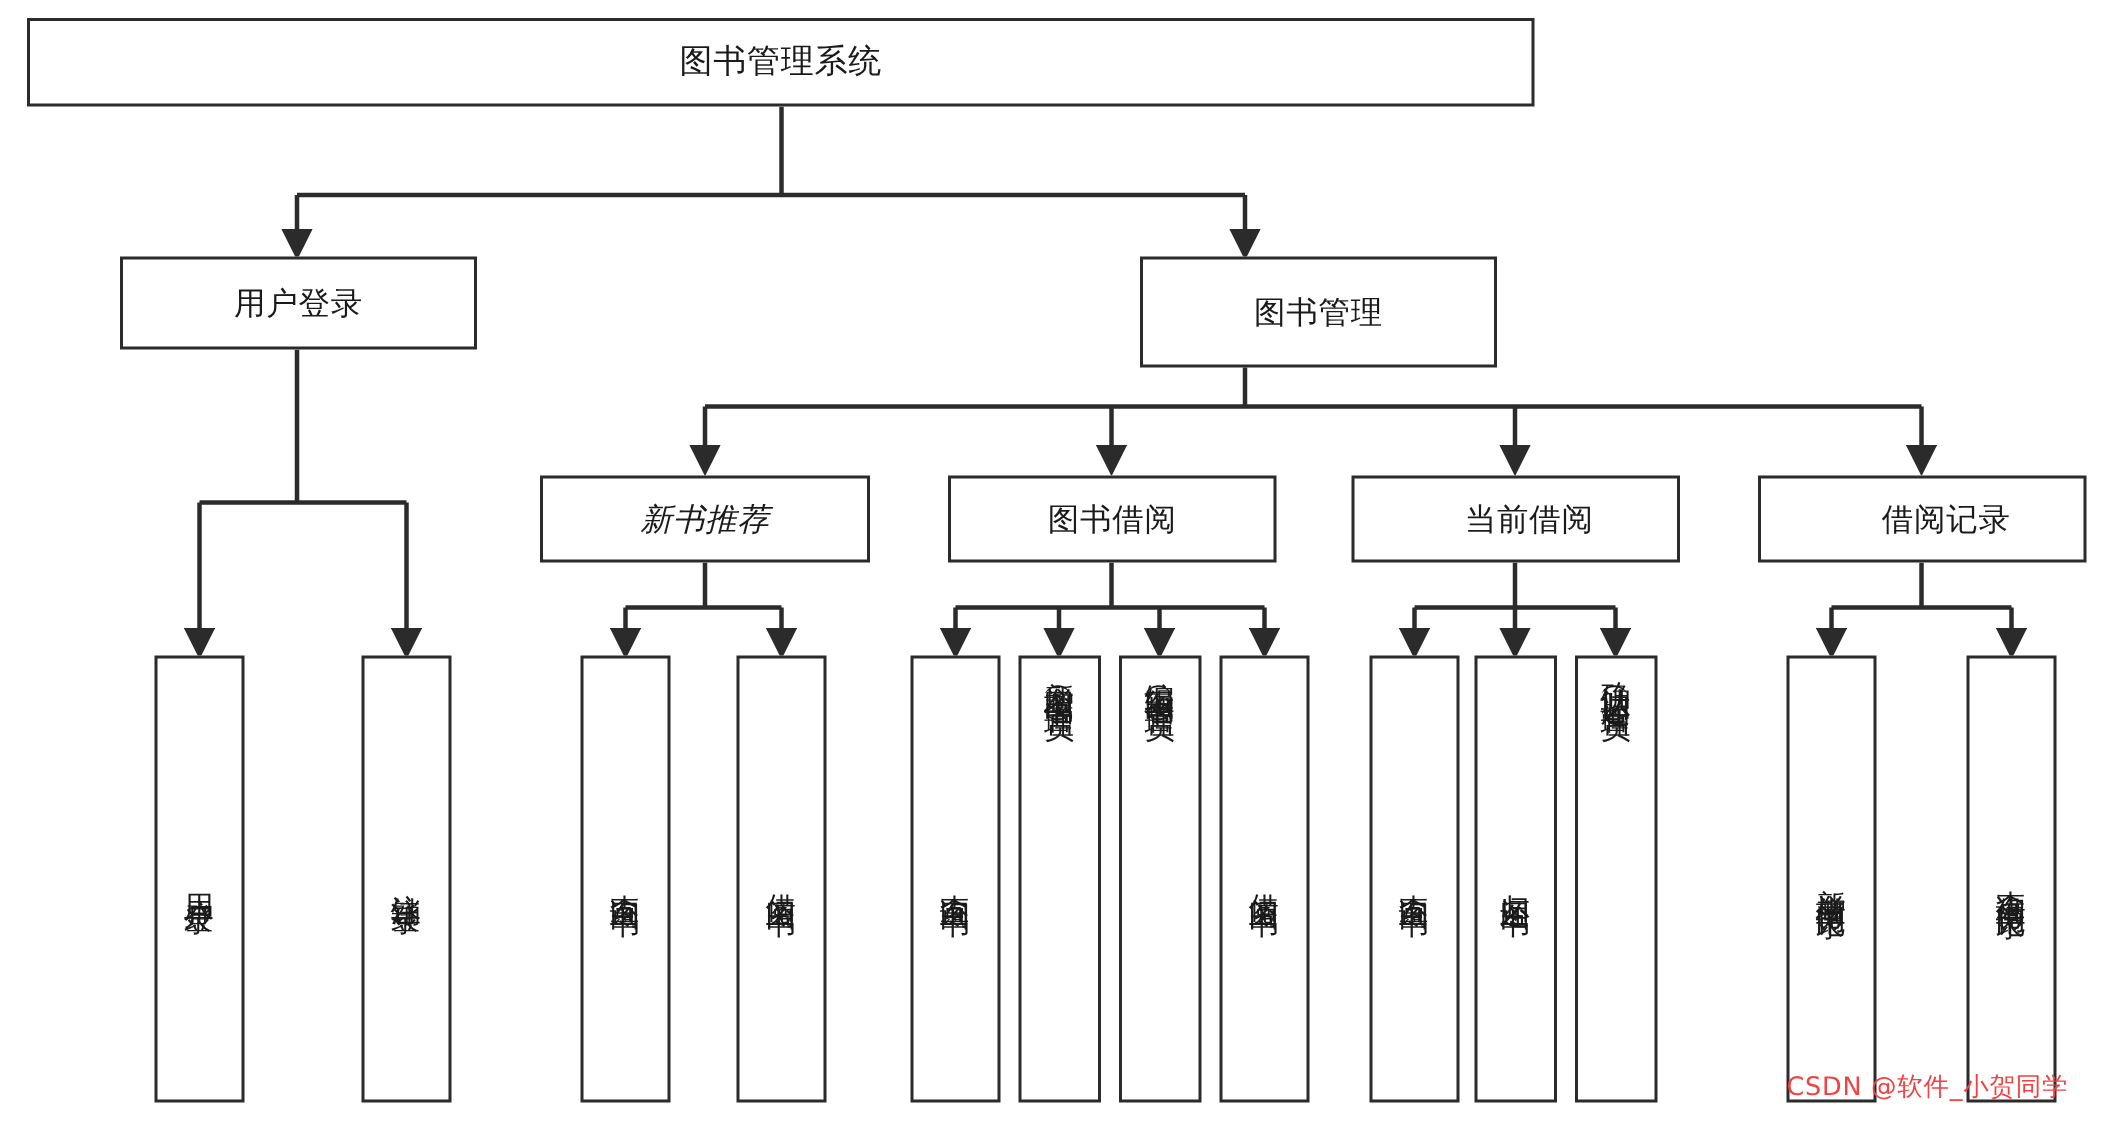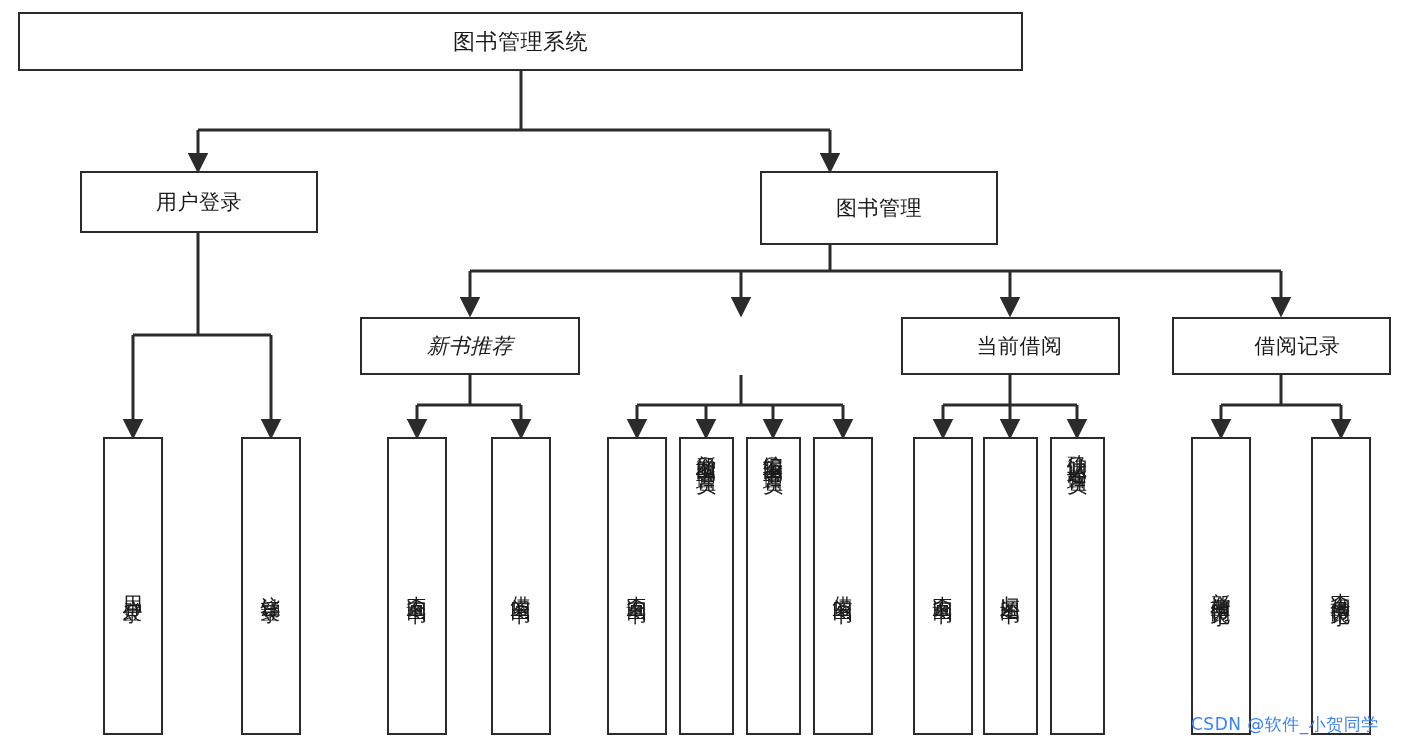--- a/index.html
+++ b/index.html
@@ -61,21 +61,21 @@
     text-orientation: upright;
     font-size: 20px;
     line-height: 1.0;
     letter-spacing: 3px;
     white-space: nowrap;
   }
   .node.vert.pad-mid { align-items: center; }
   .node.vert.pad-top { align-items: flex-start; }
   .watermark {
     position: absolute;
-    color: #3b82f6;
+    color: #ef4444;
     font-size: 17px;
     white-space: nowrap;
     letter-spacing: 0.5px;
   }
 </style>
 </head>
 <body>
 
 <div id="canvas">
 
@@ -139,20 +139,23 @@
   <div class="node horiz" style="left:80px; top:171px; width:238px; height:62px;">
     <span class="lbl">用户登录</span>
   </div>
   <div class="node horiz" style="left:712px; top:171px; width:238px; height:74px;margin-left:48px;">
     <span class="lbl">图书管理</span>
   </div>
 
   <div class="node horiz" style="left:360px; top:317px; width:220px; height:58px;font-style:italic;">
     <span class="lbl">新书推荐</span>
   </div>
+  <div class="node horiz" style="left:632px; top:317px; width:219px; height:58px;">
+    <span class="lbl">图书借阅</span>
+  </div>
   <div class="node horiz" style="left:901px; top:317px; width:219px; height:58px;padding-left:18px;">
     <span class="lbl">当前借阅</span>
   </div>
   <div class="node horiz" style="left:1172px; top:317px; width:219px; height:58px;padding-left:32px;">
     <span class="lbl">借阅记录</span>
   </div>
 
   <div class="node vert pad-mid" style="left:103px; top:437px; width:60px; height:298px;">
     <span class="lbl">用户登录</span>
   </div>

